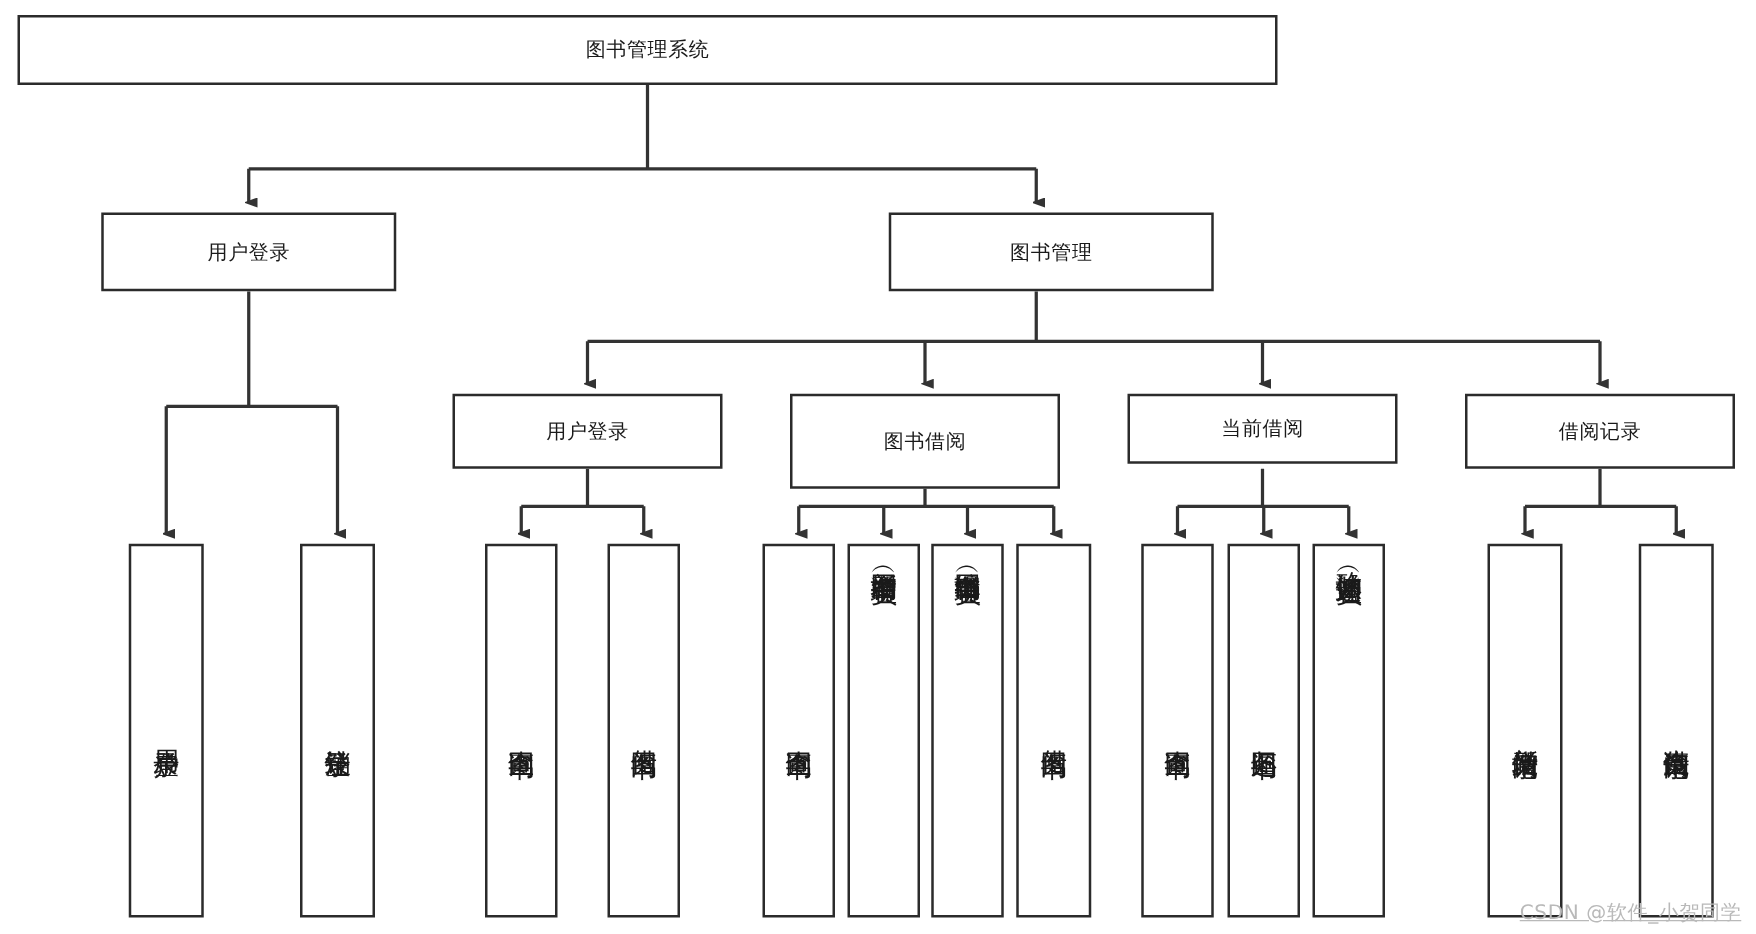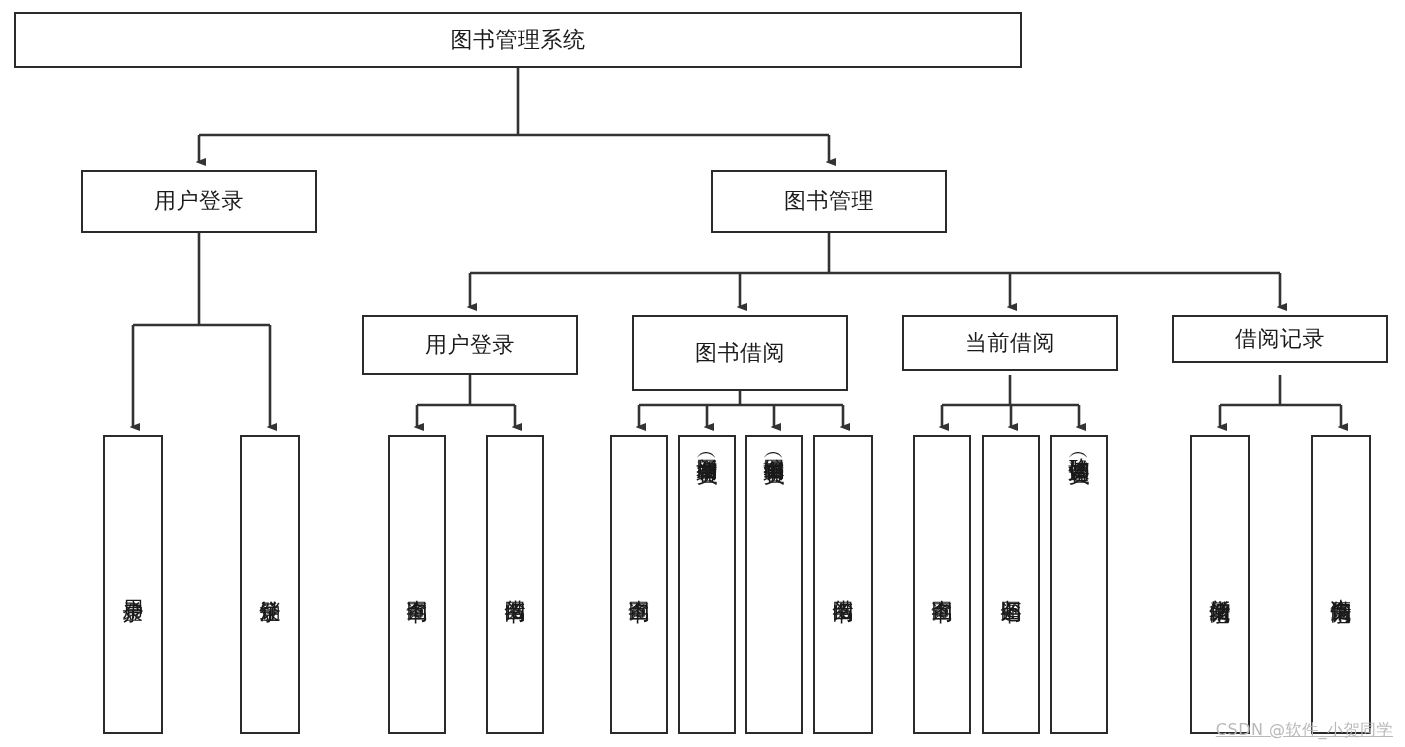--- a/index.html
+++ b/index.html
@@ -27,21 +27,21 @@
     position: absolute;
     box-sizing: border-box;
     border: 2px solid #2b2b2b;
     background: #ffffff;
     display: flex;
     align-items: center;
     justify-content: center;
     color: #1a1a1a;
   }
   .node.h-node {
-    font-size: 22px;
+    font-size: 16px;
     line-height: 1.2;
     letter-spacing: 0.5px;
   }
   .node.v-node {
     writing-mode: vertical-rl;
     text-orientation: upright;
     font-size: 21px;
     line-height: 1.15;
     letter-spacing: 1px;
     padding: 4px 0;
@@ -122,33 +122,33 @@
     </g>
   </svg>
 
   <div id="nodes-layer">
       <div class="node h-node root-node" style="left: 14px; top: 12px; width: 1008px; height: 56px;">
         <span>图书管理系统</span>
       </div>
       <div class="node h-node" style="left: 81px; top: 170px; width: 236px; height: 63px;">
         <span>用户登录</span>
       </div>
-      <div class="node h-node" style="left: 711px; top: 170px; width: 236px; height: 63px;">
+      <div class="node h-node" style="left: 711px; top: 170px; width: 260px; height: 63px;">
         <span>图书管理</span>
       </div>
       <div class="node h-node" style="left: 362px; top: 315px; width: 216px; height: 60px;">
         <span>用户登录</span>
       </div>
       <div class="node h-node" style="left: 632px; top: 315px; width: 216px; height: 76px;">
         <span>图书借阅</span>
       </div>
       <div class="node h-node" style="left: 902px; top: 315px; width: 216px; height: 56px;">
         <span>当前借阅</span>
       </div>
-      <div class="node h-node" style="left: 1172px; top: 315px; width: 216px; height: 48px;">
+      <div class="node h-node" style="left: 1172px; top: 315px; width: 216px; height: 60px;">
         <span>借阅记录</span>
       </div>
       <div class="node v-node align-center" style="left: 103px; top: 435px; width: 60px; height: 299px;">
         <span>用户登录</span>
       </div>
       <div class="node v-node align-center" style="left: 240px; top: 435px; width: 60px; height: 299px;">
         <span>注销登录</span>
       </div>
       <div class="node v-node align-center" style="left: 388px; top: 435px; width: 58px; height: 299px;">
         <span>查询图书</span>

